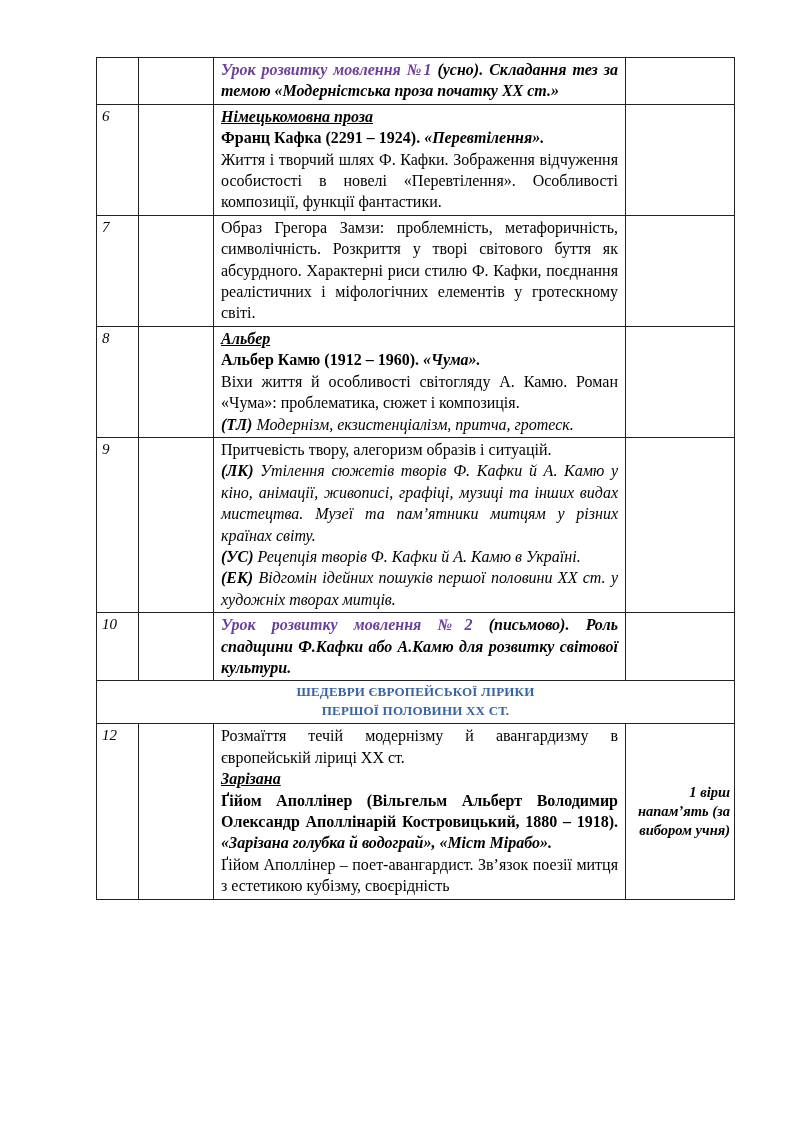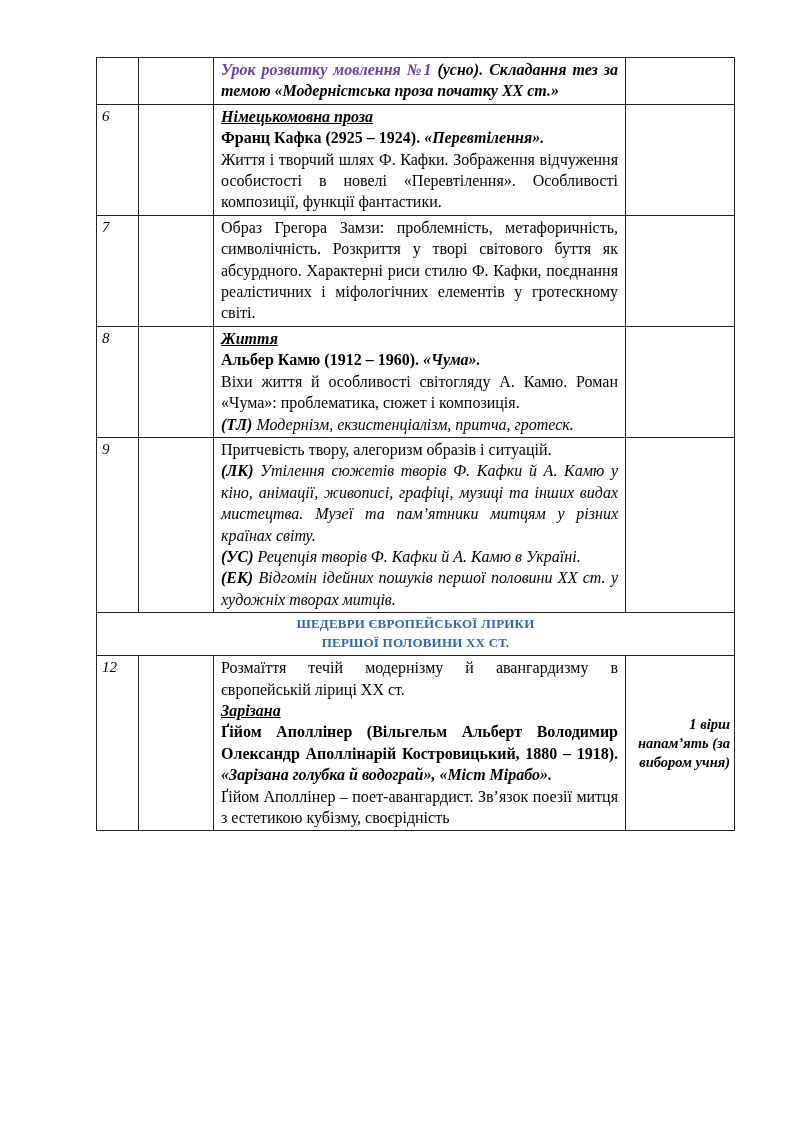--- a/index.html
+++ b/index.html
@@ -86,52 +86,60 @@
           <td class="content-cell">
             <div class="para j"><span class="run b i purple">Урок розвитку мовлення №1 </span><span class="run b i">(усно). Складання тез за темою «Модерністська проза початку ХХ ст.»</span></div>
           </td>
           <td class="note-cell"></td>
         </tr>
         <tr>
           <td class="num-cell">6</td>
           <td class="date-cell"></td>
           <td class="content-cell">
             <div class="para c"><span class="run b i u">Німецькомовна проза</span></div>
-            <div class="para j"><span class="run b">Франц Кафка (2925 – 1924). </span><span class="run b i">«Перевтілення».</span></div>
+            <div class="para j"><span class="run b">Франц Кафка (2291 – 1924). </span><span class="run b i">«Перевтілення».</span></div>
             <div class="para j"><span class="run">Життя і творчий шлях Ф. Кафки. Зображення відчуження особистості в новелі «Перевтілення». Особливості композиції, функції фантастики.</span></div>
           </td>
           <td class="note-cell"></td>
         </tr>
         <tr>
           <td class="num-cell">7</td>
           <td class="date-cell"></td>
           <td class="content-cell">
             <div class="para j"><span class="run">Образ Грегора Замзи: проблемність, метафоричність, символічність. Розкриття у творі світового буття як абсурдного. Характерні риси стилю Ф. Кафки, поєднання реалістичних і міфологічних елементів у гротескному світі.</span></div>
           </td>
           <td class="note-cell"></td>
         </tr>
         <tr>
           <td class="num-cell">8</td>
           <td class="date-cell"></td>
           <td class="content-cell">
-            <div class="para c"><span class="run b i u">Життя</span></div>
+            <div class="para c"><span class="run b i u">Альбер</span></div>
             <div class="para j"><span class="run b">Альбер Камю (1912 – 1960). </span><span class="run b i">«Чума».</span></div>
             <div class="para j"><span class="run">Віхи життя й особливості світогляду А. Камю. Роман «Чума»: проблематика, сюжет і композиція.</span></div>
             <div class="para j"><span class="run b i">(ТЛ) </span><span class="run i">Модернізм, екзистенціалізм, притча, гротеск.</span></div>
           </td>
           <td class="note-cell"></td>
         </tr>
         <tr>
           <td class="num-cell">9</td>
           <td class="date-cell"></td>
           <td class="content-cell">
             <div class="para j"><span class="run">Притчевість твору, алегоризм образів і ситуацій.</span></div>
             <div class="para j"><span class="run b i">(ЛК) </span><span class="run i">Утілення сюжетів творів Ф. Кафки й А. Камю у кіно, анімації, живописі, графіці, музиці та інших видах мистецтва. Музеї та пам’ятники митцям у різних країнах світу.</span></div>
             <div class="para j"><span class="run b i">(УС) </span><span class="run i">Рецепція творів Ф. Кафки й А. Камю в Україні.</span></div>
             <div class="para j"><span class="run b i">(ЕК) </span><span class="run i">Відгомін ідейних пошуків першої половини ХХ ст. у художніх творах митців.</span></div>
+          </td>
+          <td class="note-cell"></td>
+        </tr>
+        <tr>
+          <td class="num-cell">10</td>
+          <td class="date-cell"></td>
+          <td class="content-cell">
+            <div class="para j"><span class="run b i purple">Урок розвитку мовлення №2 </span><span class="run b i">(письмово). Роль спадщини Ф.Кафки або А.Камю для розвитку світової культури.</span></div>
           </td>
           <td class="note-cell"></td>
         </tr>
         <tr>
           <td colspan="4" class="section-cell">
             <div>ШЕДЕВРИ ЄВРОПЕЙСЬКОЇ ЛІРИКИ</div>
             <div>ПЕРШОЇ ПОЛОВИНИ ХХ СТ.</div>
           </td>
         </tr>
         <tr>

